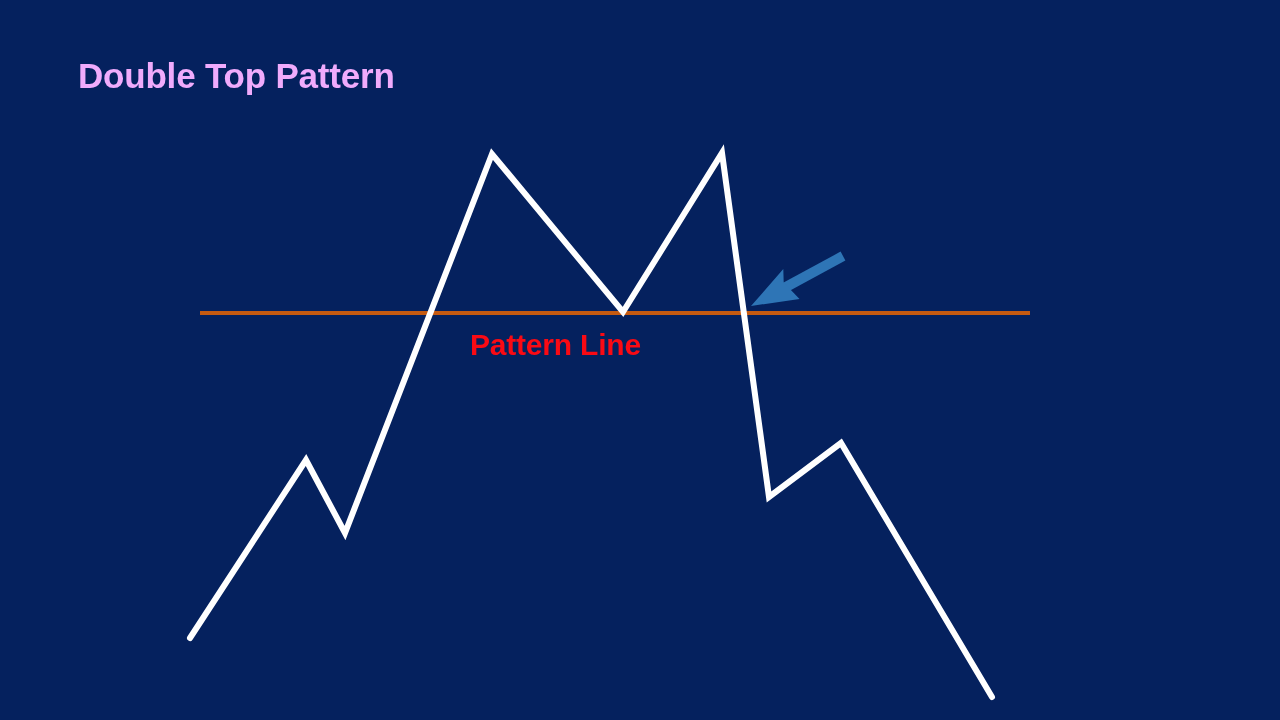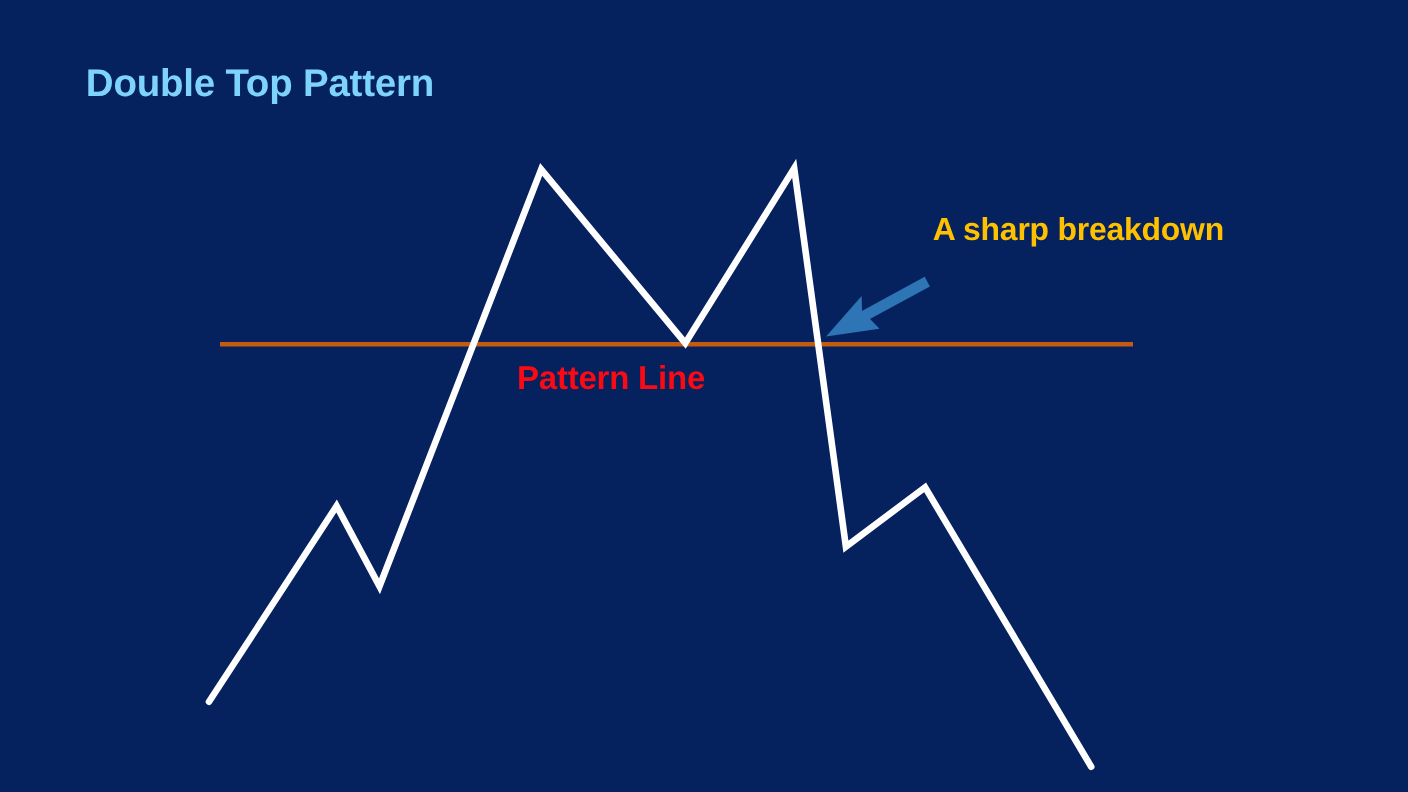--- a/index.html
+++ b/index.html
@@ -62,19 +62,18 @@
     <line x1="200" y1="313" x2="1030" y2="313" stroke="#C55A11" stroke-width="4" stroke-linecap="butt"></line>
 
     <polyline points="190,638 306,460 345,533 492,154 623,312 722,153 769,497 841,443 992,697" fill="none" stroke="#FFFFFF" stroke-width="6" stroke-linejoin="miter" stroke-linecap="round" stroke-miterlimit="8"></polyline>
 
     <g>
       <line x1="843" y1="256" x2="780.8732333254666" y2="289.7645471057247" stroke="#2E75B6" stroke-width="10" stroke-linecap="butt"></line>
       <polygon points="751,306 783.2990009931995,269.09777059795306 783.7096624487606,282.41848218438554 799.5344538874748,298.97100392341963" fill="#2E75B6"></polygon>
     </g>
   </svg>
 
-  <div class="txt" id="slide-title" style="color: #7dd3fc; text-align: right;">Double Top Pattern</div>
+  <div class="txt" id="slide-title" style="color: #f0abfc; text-align: right;">Double Top Pattern</div>
 
-  <div class="txt" id="breakdown-label" style="color: rgb(255, 192, 0);">A sharp breakdown</div>
 
   <div class="txt" id="support-label" style="color: rgb(250, 10, 20);">Pattern Line</div>
 
 </div>
 
 </body></html>

